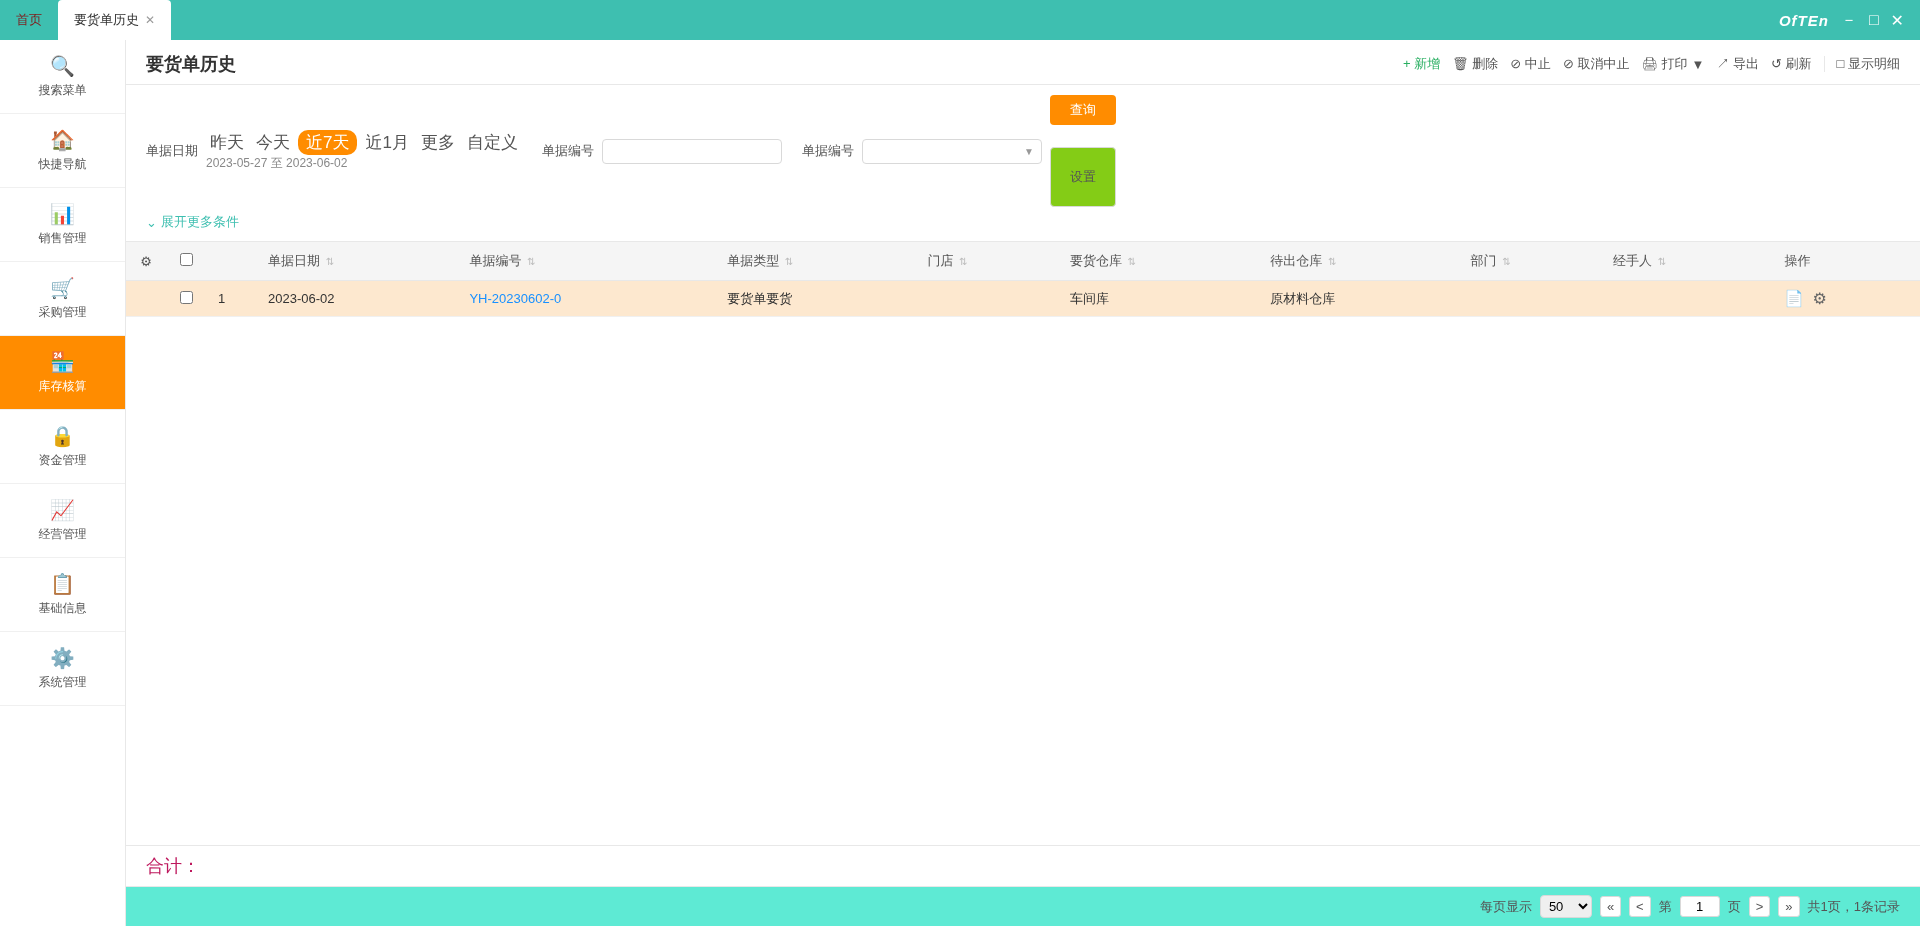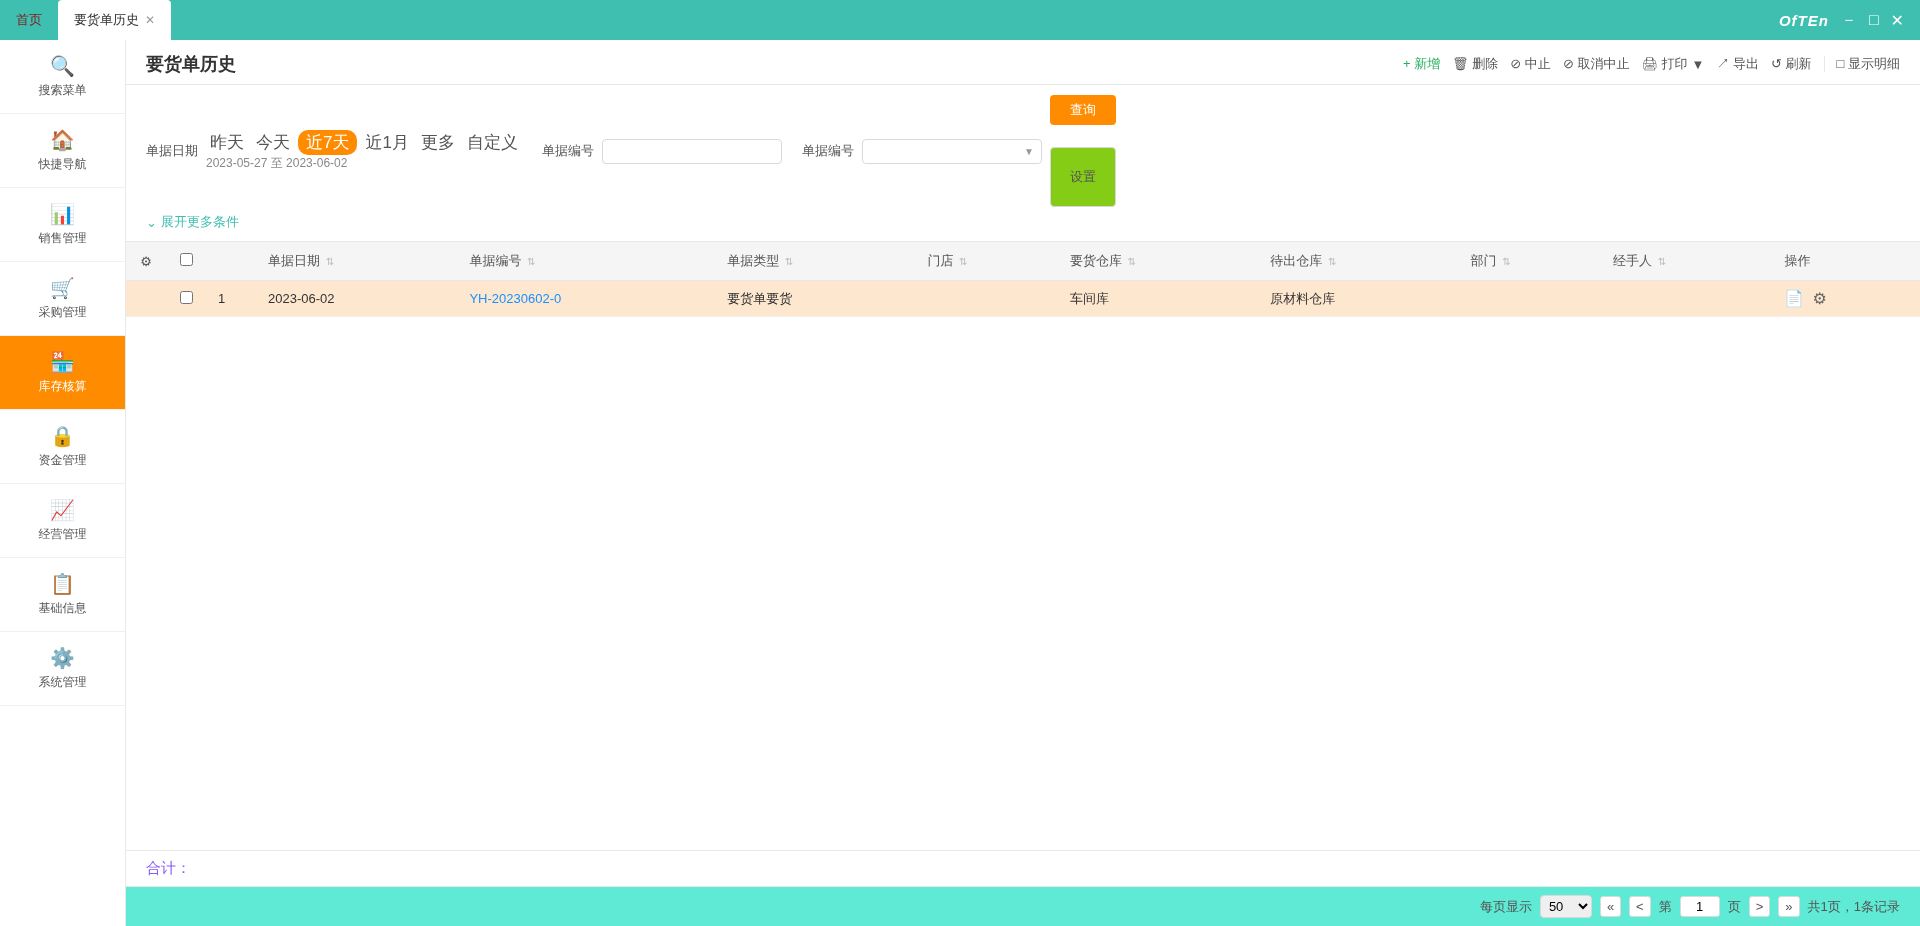--- a/index.html
+++ b/index.html
@@ -329,22 +329,22 @@
     }
 
     
     .table-footer {
       background: #fff;
       border-top: 1px solid #e8e8e8;
       padding: 8px 20px;
       display: flex;
       align-items: center;
       gap: 20px;
-      font-size: 15px;
-      color: #8b5cf6;
+      font-size: 18px;
+      color: #be185d;
       flex-shrink: 0;
     }
 
     
     .pagination-bar {
       background: #5eead4;
       border-top: 1px solid #e8e8e8;
       padding: 8px 20px;
       display: flex;
       align-items: center;

